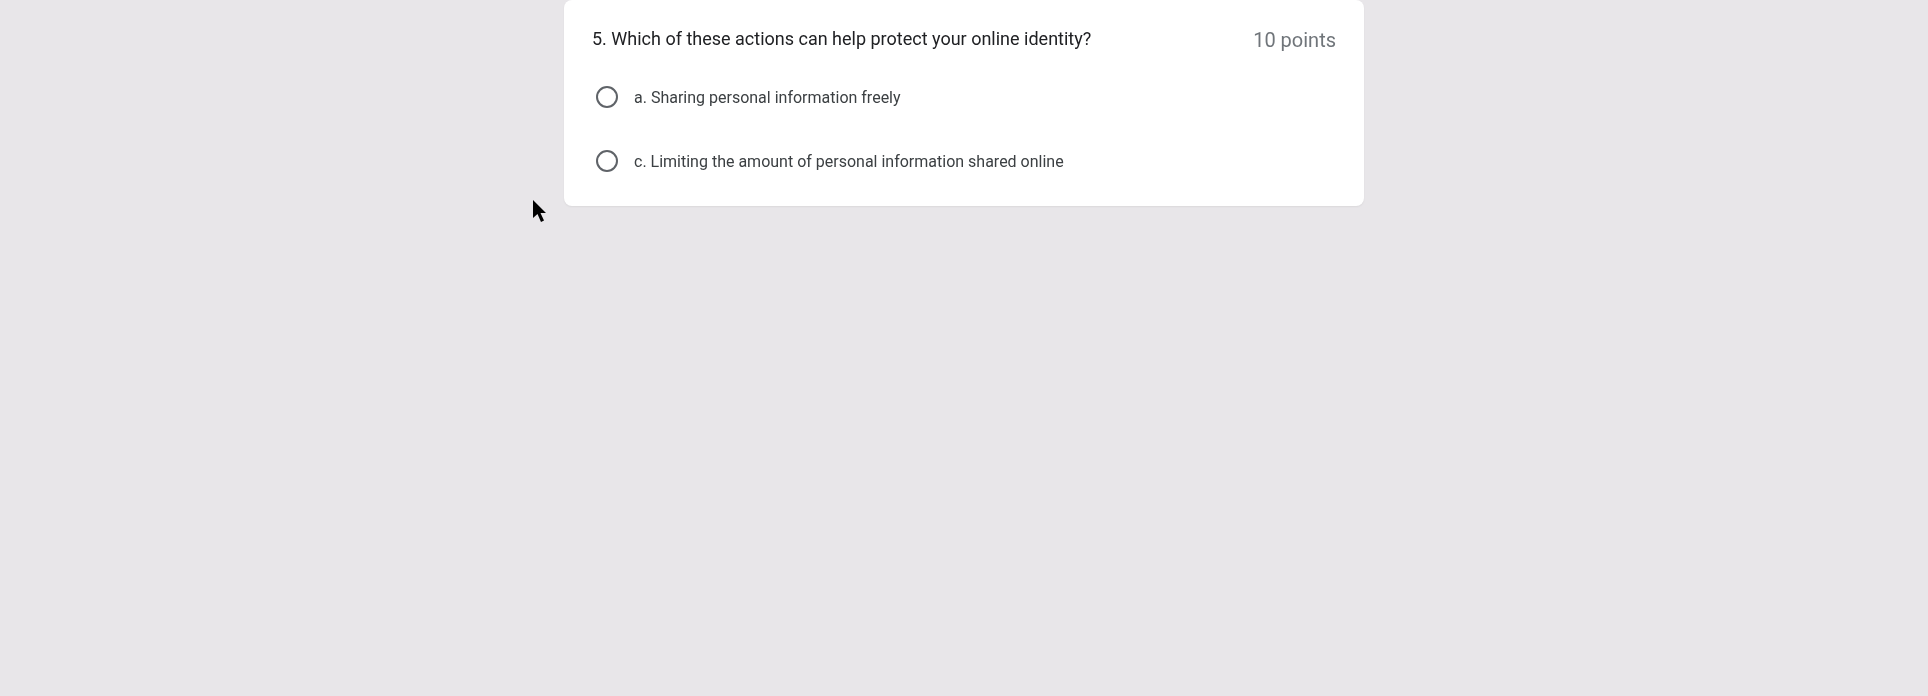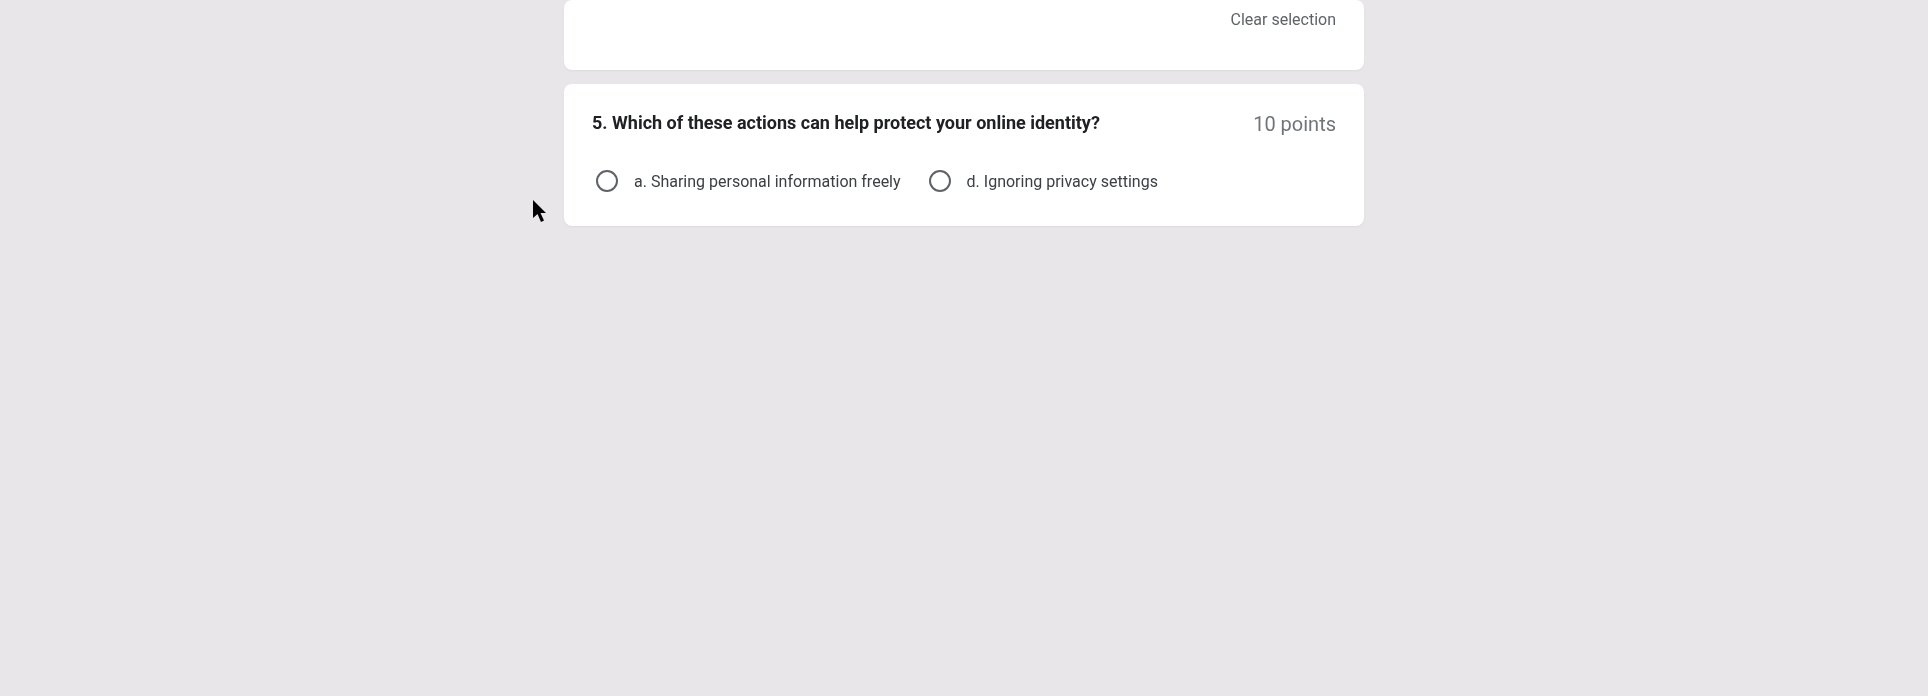--- a/index.html
+++ b/index.html
@@ -42,34 +42,34 @@
       padding: 28px 28px 34px 28px;
     }
     .q-header {
       display: flex;
       justify-content: space-between;
       align-items: flex-start;
       margin-bottom: 34px;
     }
     .q-title {
       font-size: 18px;
-      font-weight: 700;
+      font-weight: 400;
       color: #202124;
       flex: 1;
       padding-right: 20px;
     }
     .q-points {
       font-size: 20px;
       color: #70757a;
       white-space: nowrap;
     }
     .options {
       display: flex;
-      flex-direction: row;
-      gap: 28px;
+      flex-direction: column;
+      gap: 42px;
       padding-left: 4px;
     }
     .option {
       display: flex;
       align-items: center;
       gap: 16px;
       cursor: pointer;
     }
     .radio {
       width: 22px;
@@ -87,40 +87,37 @@
       position: absolute;
       left: 533px;
       top: 200px;
       pointer-events: none;
     }
   </style>
 </head>
 <body>
 
 <div class="container">
-  <div class="card card-top">
-    <button class="clear-link">Clear selection</button>
-  </div>
 
   <div class="card question-card">
     <div class="q-header">
       <div class="q-title">
         <span>5.</span>
         <span>Which of these actions can help protect your online identity?</span>
       </div>
       <div class="q-points">10 points</div>
     </div>
     <div class="options">
       <label class="option">
         <span class="radio"></span>
         <span class="option-label">a. Sharing personal information freely</span>
       </label>
       <label class="option">
         <span class="radio"></span>
-        <span class="option-label">d. Ignoring privacy settings</span>
+        <span class="option-label">c. Limiting the amount of personal information shared online</span>
       </label>
     </div>
   </div>
 </div>
 
 <svg class="cursor" width="18" height="24" viewBox="0 0 18 24">
   <path d="M0 0 L0 18 L4.5 14 L8 22 L11 20.5 L7.5 13 L13 13 Z" fill="#000"></path>
 </svg>
 
 </body></html>

